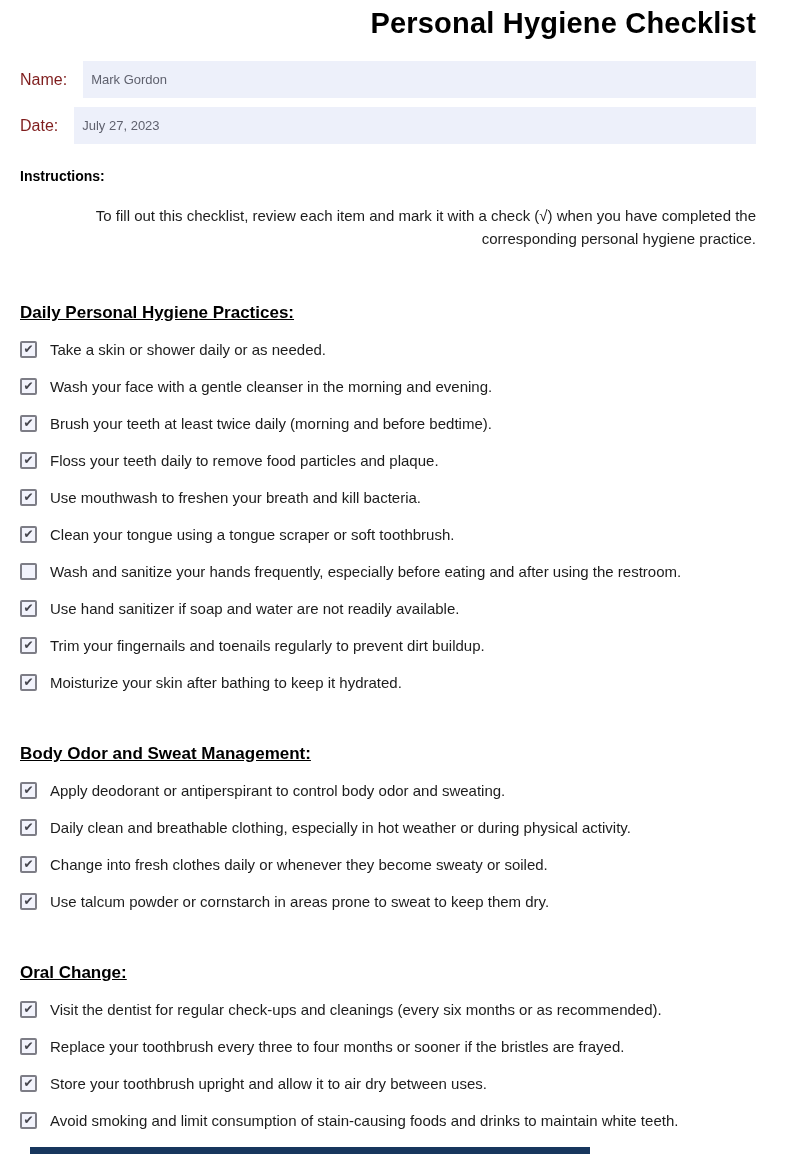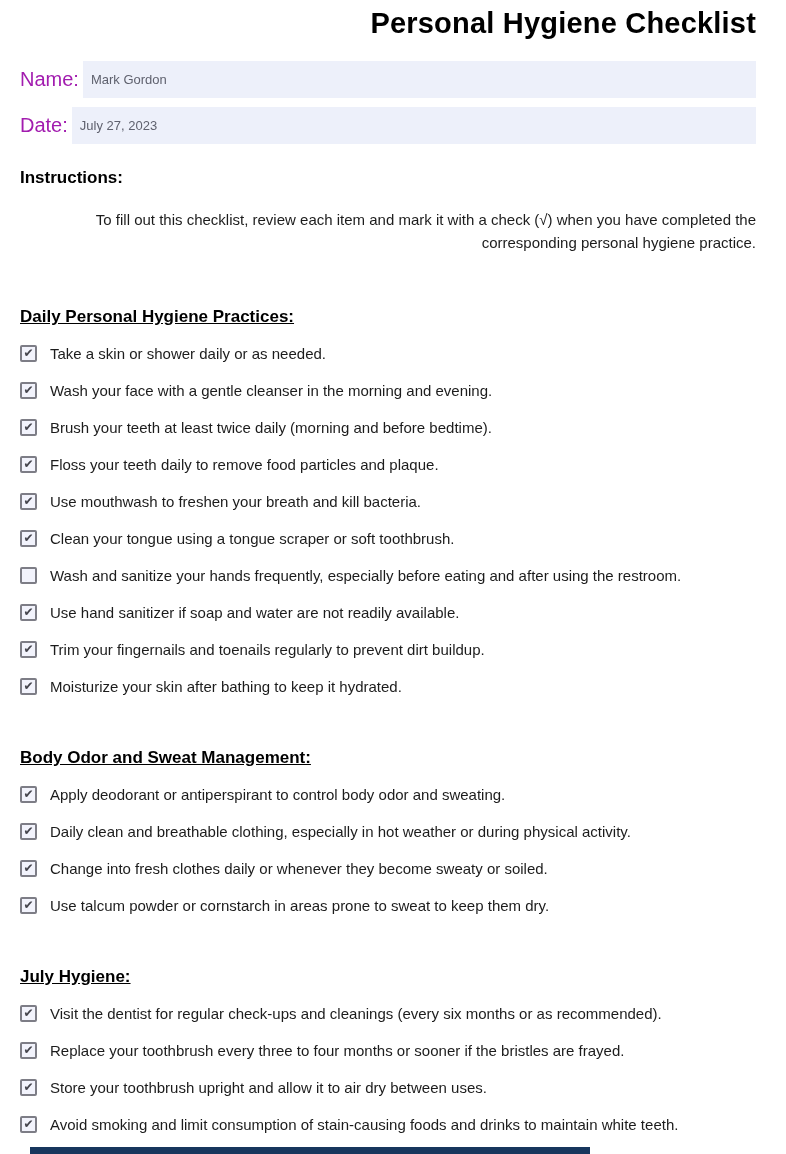--- a/index.html
+++ b/index.html
@@ -24,39 +24,39 @@
     color: #000000;
     letter-spacing: 0.2px;
   }
   .field-row {
     display: flex;
     align-items: center;
   }
   .field-row.name { margin-top: 22px; }
   .field-row.date { margin-top: 9px; }
   .field-label {
-    font-size: 20px;
-    color: #a21caf;
+    font-size: 16px;
+    color: #7f1d1d;
     flex: 0 0 auto;
-    padding-right: 4px;
+    padding-right: 16px;
   }
   .field-input {
     flex: 1 1 auto;
     height: 37px;
     border: none;
     outline: none;
     background: #edf0fa;
     font-family: "Liberation Sans", sans-serif;
     font-size: 13px;
     color: #5f616e;
     padding: 0 0 0 8px;
   }
   .instructions-heading {
     margin-top: 24px;
-    font-size: 17px;
+    font-size: 14px;
     font-weight: bold;
     color: #000000;
   }
   .instructions-body {
     margin-top: 20px;
     font-size: 15px;
     line-height: 23px;
     color: #1c1c1c;
     max-width: 736px;
     text-align: right;
@@ -232,21 +232,21 @@
   <div class="item">
     <span class="checkbox">
       <span class="check">✔</span>
     </span>
     <span class="item-label">Use talcum powder or cornstarch in areas prone to sweat to keep them dry.</span>
   </div>
 </div>
   </section>
 
   <section class="cl-section">
-    <h2 class="section-heading">July Hygiene:</h2>
+    <h2 class="section-heading">Oral Change:</h2>
     <div class="items">
   <div class="item">
     <span class="checkbox">
       <span class="check">✔</span>
     </span>
     <span class="item-label">Visit the dentist for regular check-ups and cleanings (every six months or as recommended).</span>
   </div>
 
   <div class="item">
     <span class="checkbox">

